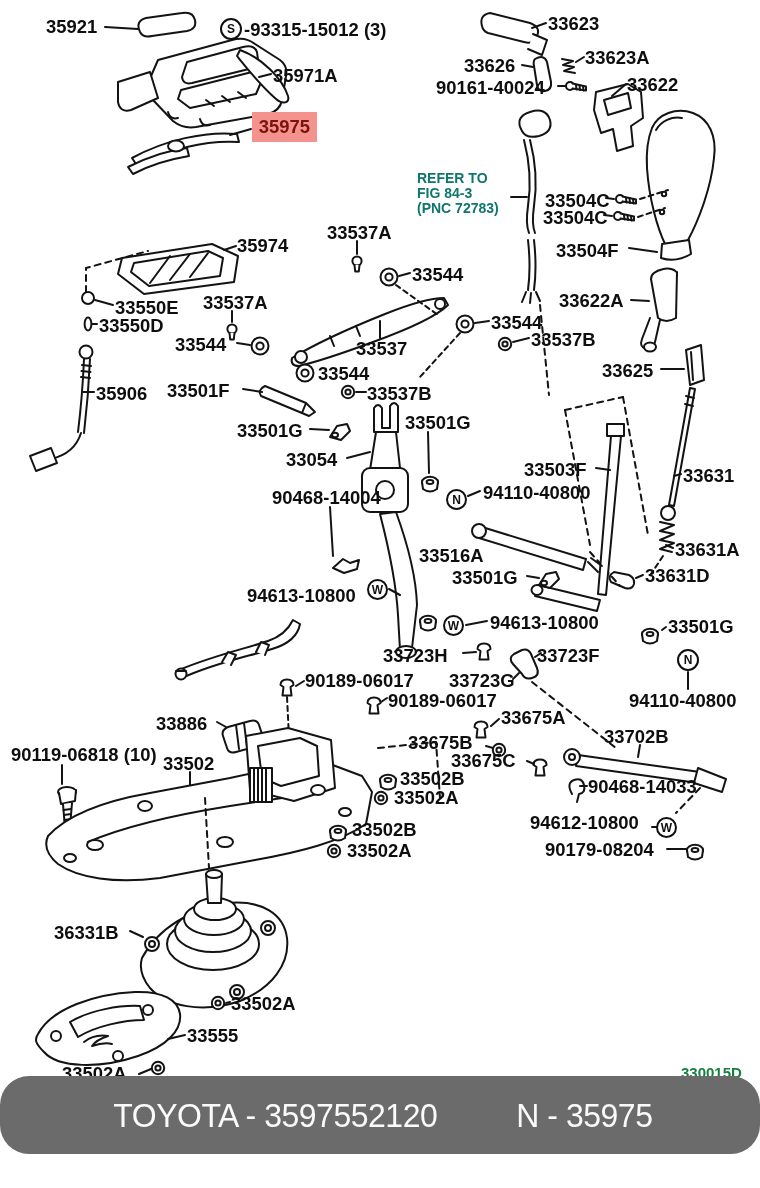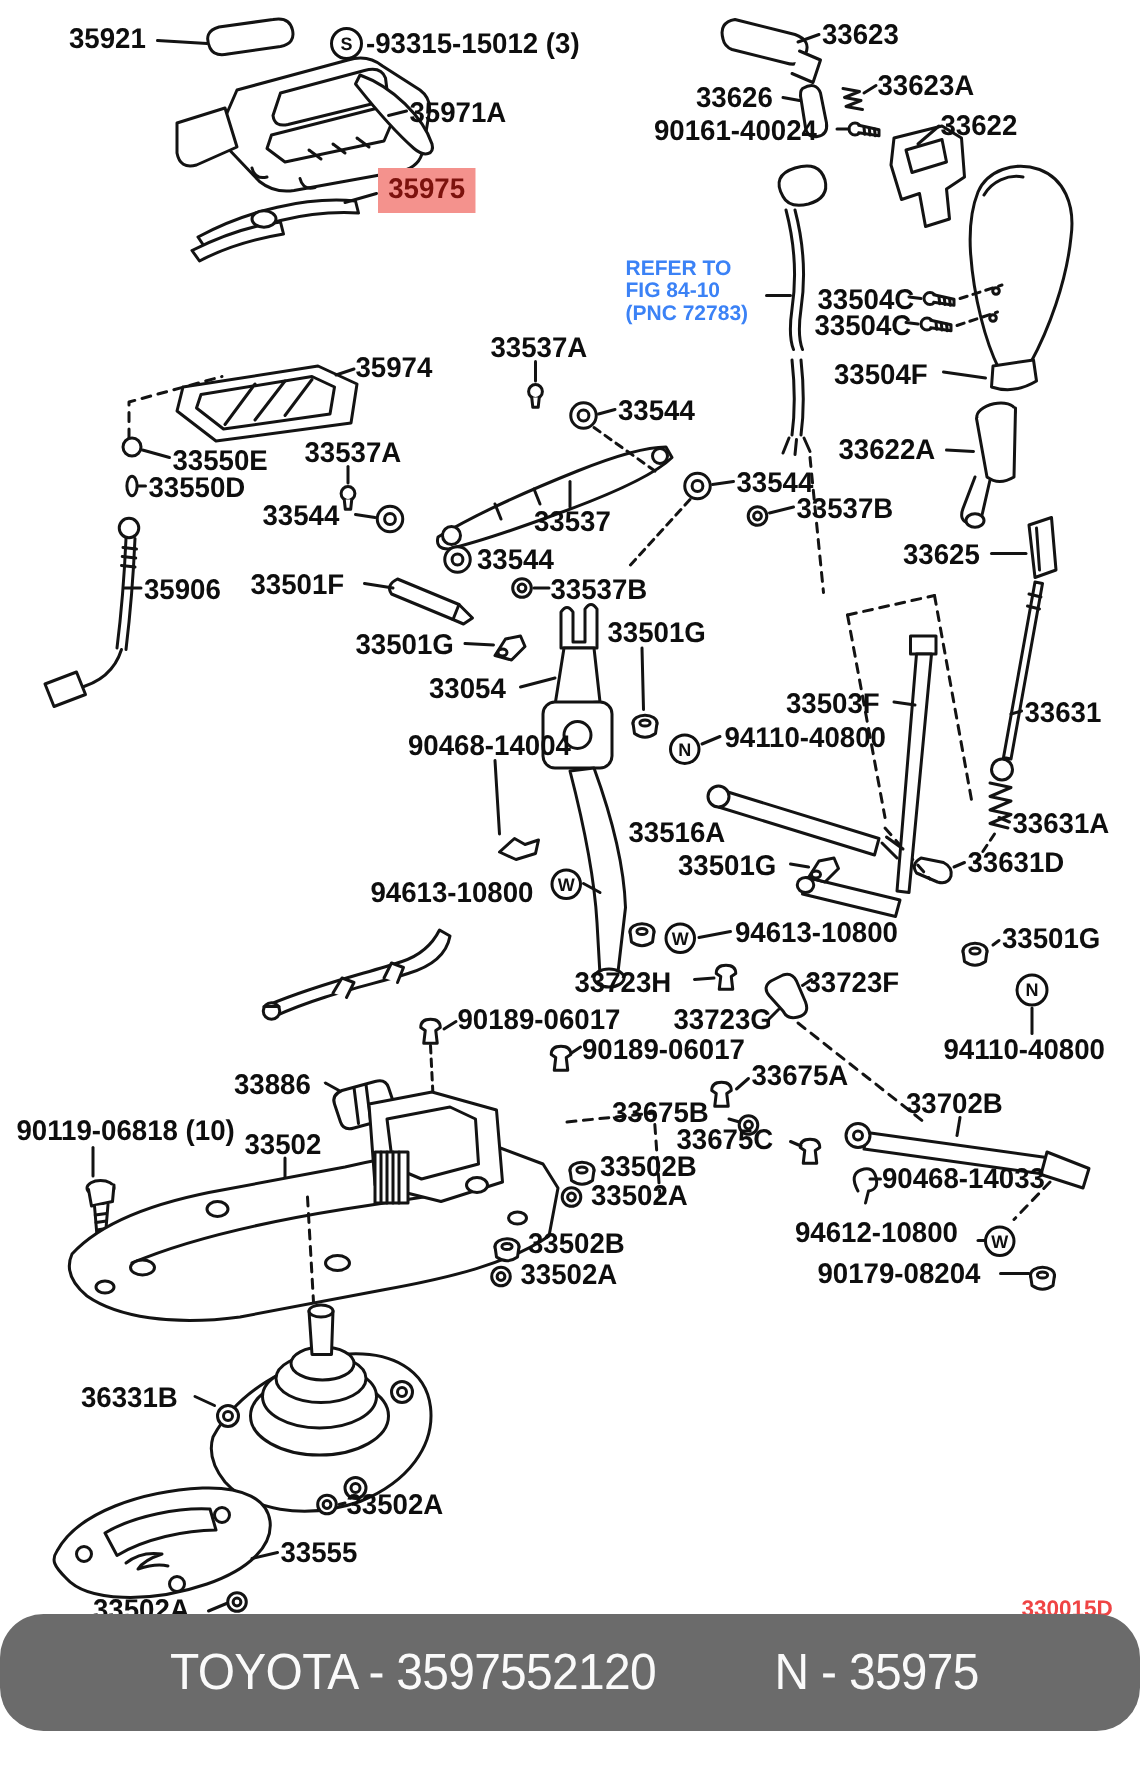--- a/index.html
+++ b/index.html
@@ -6,22 +6,22 @@
   #stage{position:relative;width:760px;height:1188px;background:#ffffff;overflow:hidden;
          font-family:"Liberation Sans",sans-serif;}
   #art{position:absolute;left:0;top:0;}
   .plabel{position:absolute;font:bold 19px/1 "Liberation Sans",sans-serif;color:#0e0e0e;
           white-space:nowrap;letter-spacing:0;transform:scaleX(.97);transform-origin:left top;}
   .plabel.hl{background:#f4928d;color:#7c120d;padding:5px 7px 6px 7px;}
   .sym{position:absolute;box-sizing:border-box;border:2px solid #101010;border-radius:50%;
        color:#101010;font:bold 12px/1 "Liberation Sans",sans-serif;display:flex;
        align-items:center;justify-content:center;background:#fff;}
   #refer-note{position:absolute;left:417px;top:171px;font:bold 14px/1.08 "Liberation Sans",sans-serif;
-       color:#3b82f6;letter-spacing:0;white-space:nowrap;}
-  #diagram-code{position:absolute;left:681px;top:1065px;font:bold 15px/1 "Liberation Sans",sans-serif;color:#ef4444;}
+       color:#0f766e;letter-spacing:0;white-space:nowrap;}
+  #diagram-code{position:absolute;left:681px;top:1065px;font:bold 15px/1 "Liberation Sans",sans-serif;color:#15803d;}
   #footer-bar{position:absolute;left:0;top:1076px;width:760px;height:78px;background:#6b6b6b;
        display:flex;align-items:center;justify-content:center;gap:64px;border-radius:29px;}
   #footer-bar span{color:#fafafa;font:400 34px/1 "Liberation Sans",sans-serif;letter-spacing:-.5px;
        transform:scaleX(.94);}
   svg *{vector-effect:non-scaling-stroke;}
 </style>
 </head>
 <body>
 
 <div id="stage">
@@ -453,21 +453,21 @@
       <div class="plabel" style="left: 530px; top: 813px;">94612-10800</div>
       <div class="plabel" style="left: 545px; top: 840px;">90179-08204</div>
       <div class="plabel" style="left: 54px; top: 923px;">36331B</div>
       <div class="plabel" style="left: 231px; top: 994px;">33502A</div>
       <div class="plabel" style="left: 187px; top: 1026px;">33555</div>
       <div class="plabel" style="left: 62px; top: 1064px;">33502A</div>
     </div>
 
   <div id="refer-note">
     <div>REFER TO</div>
-    <div>FIG 84-10</div>
+    <div>FIG 84-3</div>
     <div>(PNC 72783)</div>
   </div>
 
   <div id="diagram-code">330015D</div>
 
   <div id="footer-bar">
     <span>TOYOTA - 3597552120</span>
     <span>N - 35975</span>
   </div>
 </div>

